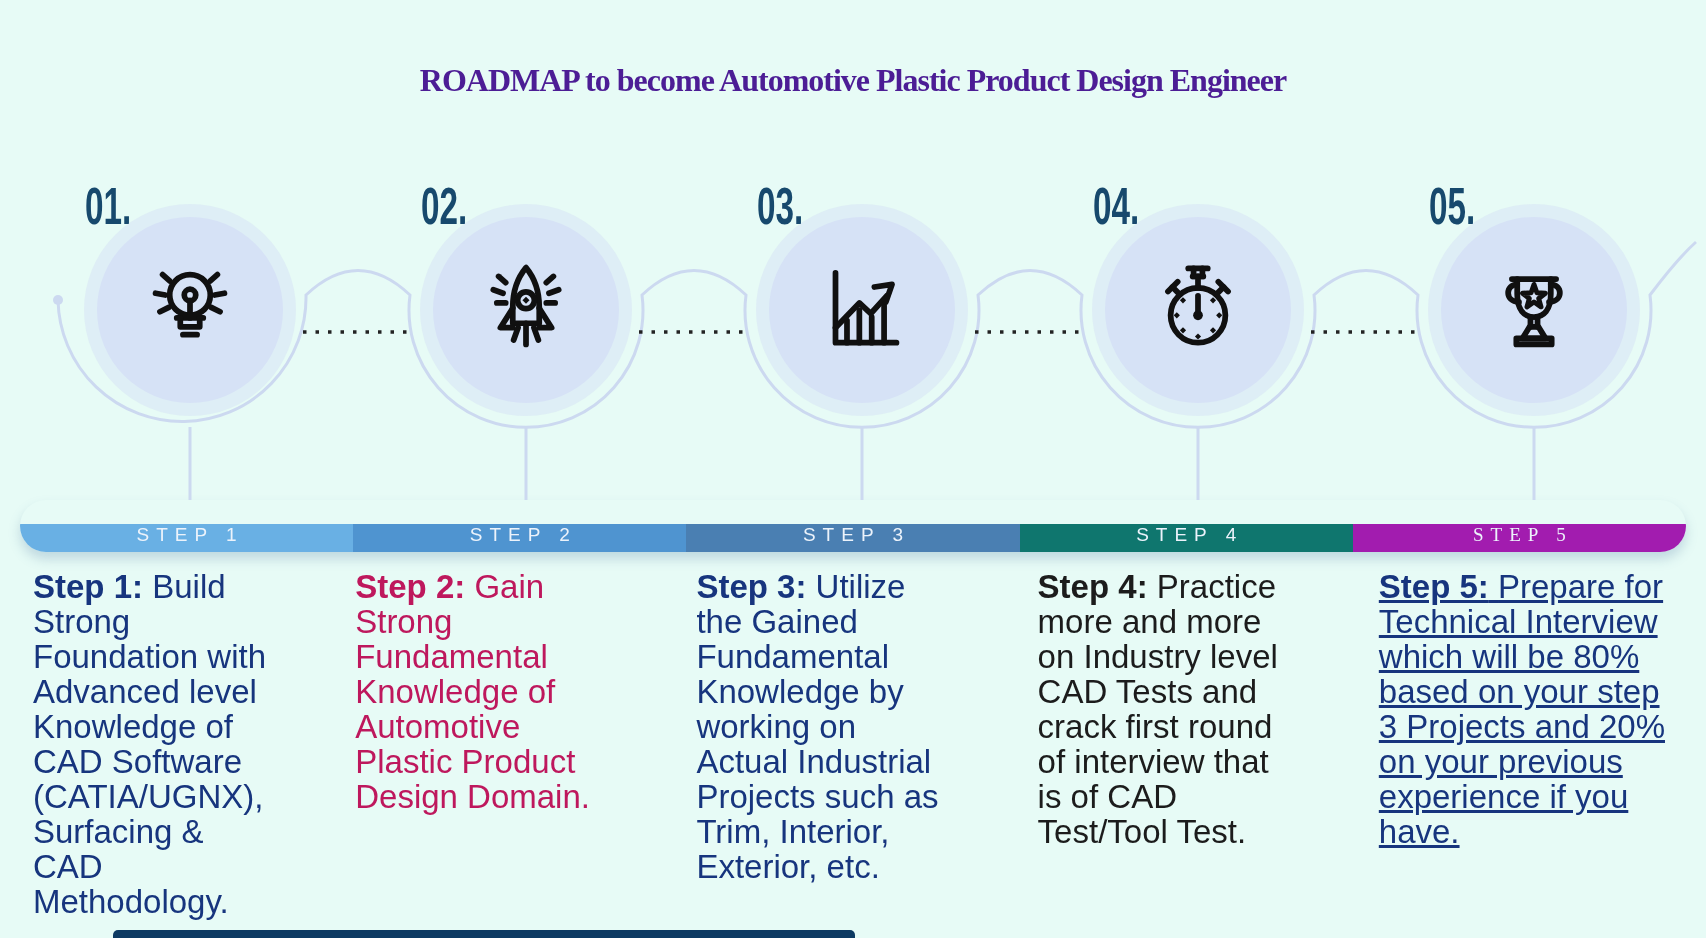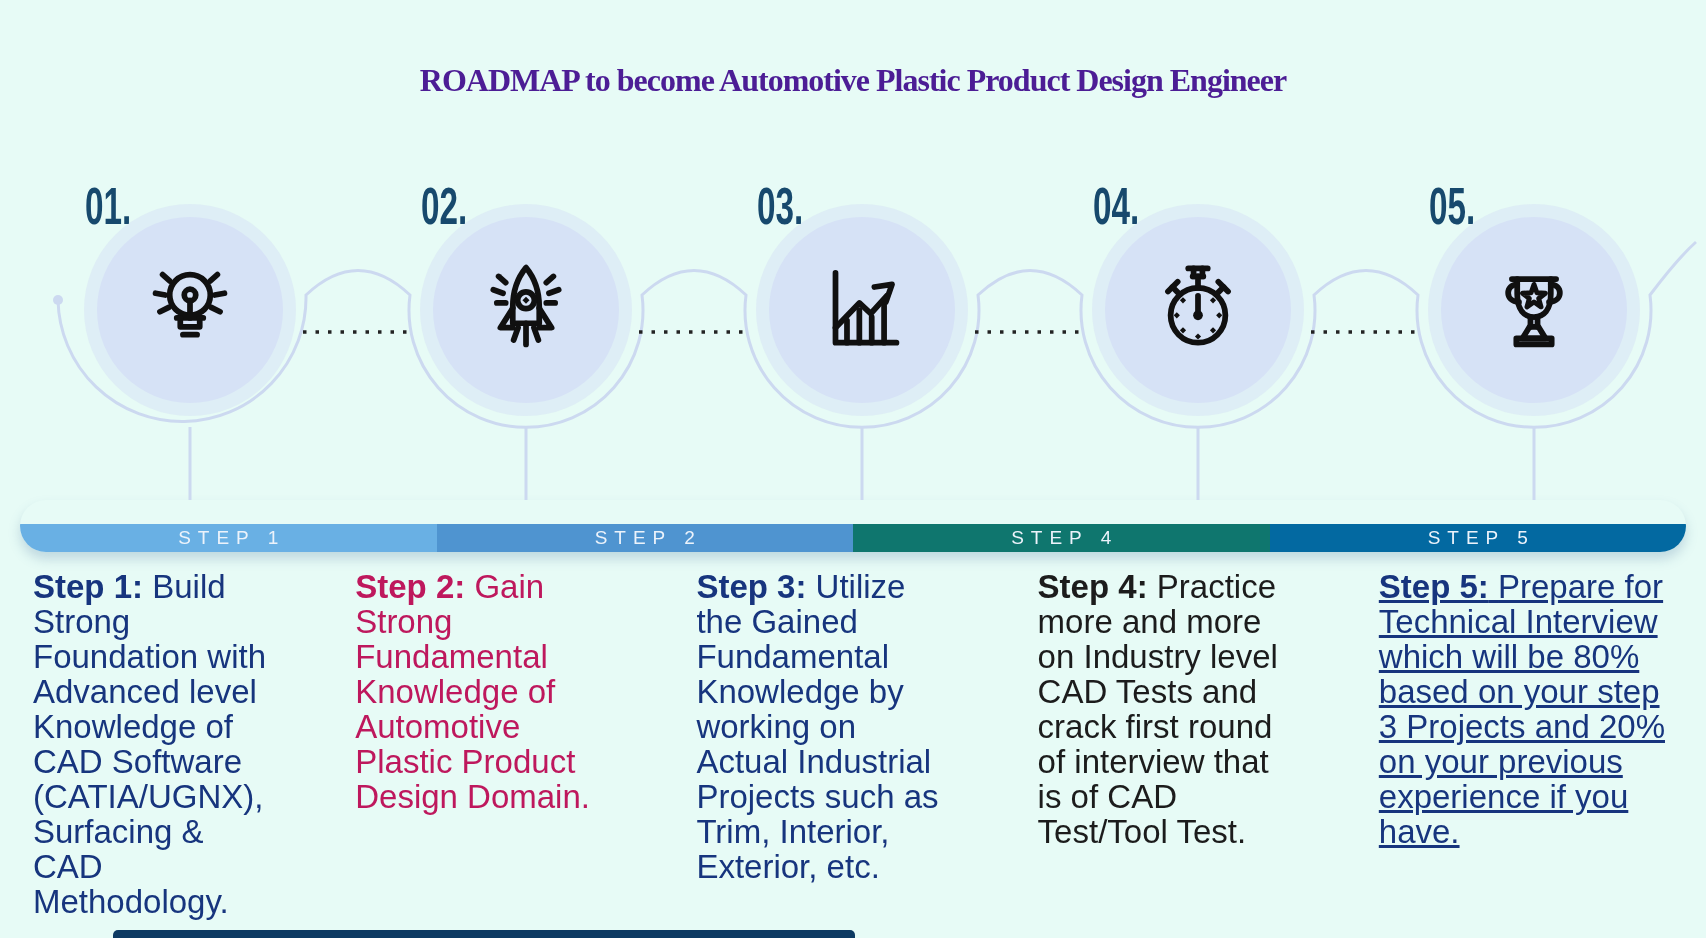--- a/index.html
+++ b/index.html
@@ -18,21 +18,21 @@
             background:#d6e2f6; box-shadow:0 0 0 13px rgba(214,226,246,.5);
             display:flex; align-items:center; justify-content:center; }
   .c-1{left:67px} .c-2{left:403px} .c-3{left:739px} .c-4{left:1075px} .c-5{left:1411px}
   .stepnum { position:absolute; top:16px; font-size:52px; font-weight:700; color:#17496d;
              transform:scaleX(.64); transform-origin:left top; letter-spacing:0; }
   .n-1{left:55px} .n-2{left:391px} .n-3{left:727px} .n-4{left:1063px} .n-5{left:1399px}
 
   
   .bar { display:flex; width:1666px; height:52px; margin:0 20px; border-radius:26px;
          overflow:hidden; box-shadow:0 7px 12px rgba(90,130,170,.28); }
-  .seg { flex:1; display:flex; align-items:center; justify-content:center;margin-top:24px; }
+  .seg { flex:1; display:flex; align-items:flex-start; justify-content:center;margin-top:24px; }
   .seg span { color:#ecf3fb; font-size:19px; letter-spacing:7px; padding-left:7px; }
 
   
   .text-row { display:flex; margin-top:17px; }
   .col { flex:1; }
   .col p { margin-left:14px; font-size:33px; line-height:35px; }
   .col.c1 p { margin-left:33px; width:240px; }
   .col.c2 p { width:260px; }
   .col.c3 p { width:252px; }
   .col.c4 p { width:258px; }
@@ -162,24 +162,27 @@
     </div>
   </div>
 
   <div class="bar">
     <div class="seg" style="background: rgb(105, 176, 228);">
       <span>STEP 1</span>
     </div>
     <div class="seg" style="background: rgb(79, 148, 208);">
       <span>STEP 2</span>
     </div>
+    <div class="seg" style="background: rgb(74, 127, 178);">
+      <span>STEP 3</span>
+    </div>
     <div class="seg" style="background: #0f766e;">
       <span>STEP 4</span>
     </div>
-    <div class="seg" style="background: #0369a1;">
+    <div class="seg" style="background: #a21caf; font-family: Liberation Serif, serif;">
       <span>STEP 5</span>
     </div>
   </div>
 
   <div class="text-row">
     <div class="col c1">
       <p style="color: rgb(23, 53, 126);"><b>Step 1:</b> <span>Build Strong Foundation with Advanced level Knowledge of CAD Software (CATIA/UGNX), Surfacing &amp; CAD Methodology.</span></p>
     </div>
     <div class="col c2">
       <p style="color: #be185d;"><b>Step 2:</b> <span>Gain Strong Fundamental Knowledge of Automotive Plastic Product Design Domain.</span></p>

